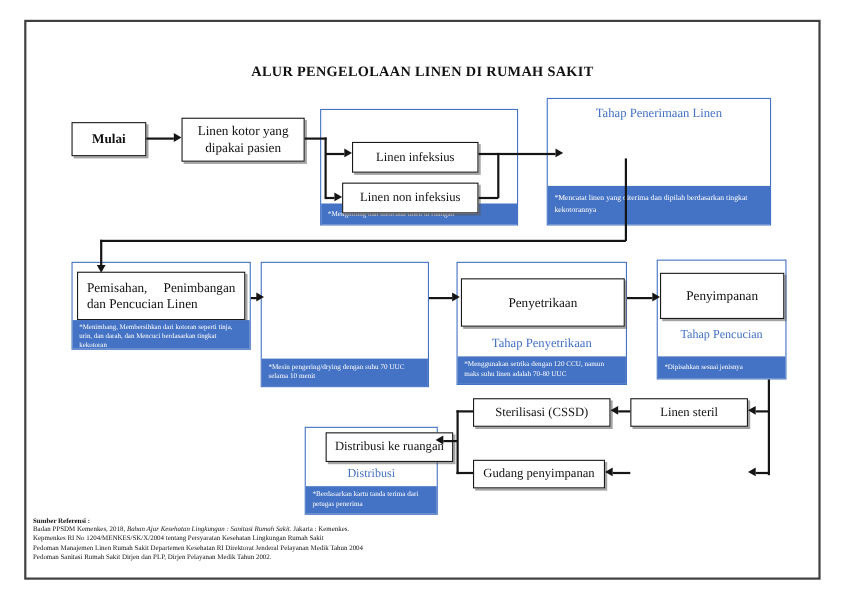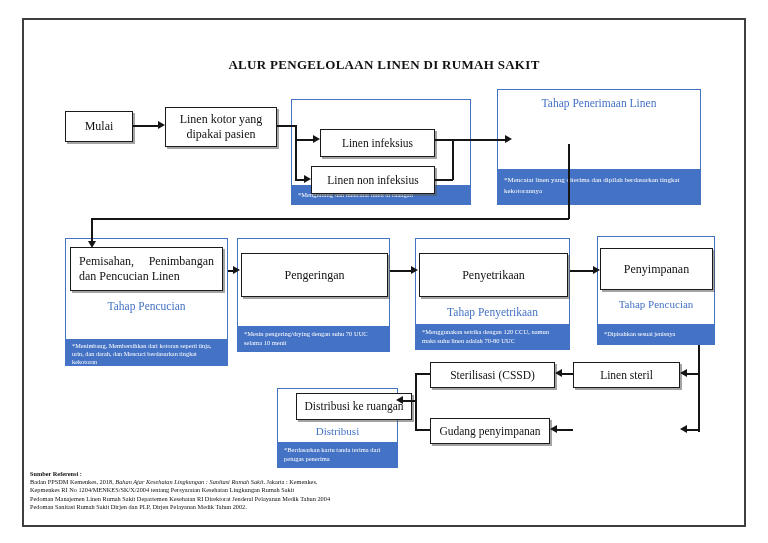--- a/index.html
+++ b/index.html
@@ -24,21 +24,21 @@
   .refs .hd{font-weight:bold;}
   .just{text-align:justify;justify-content:flex-start;}
 </style>
 </head>
 <body>
 
 <div id="canvas">
   <div class="frame"></div>
   <div class="title">ALUR PENGELOLAAN LINEN DI RUMAH SAKIT</div>
 
-  <div class="node" style="left:65px;top:111px;width:68px;height:31px;">
+  <div class="node" style="left:65px;top:111px;width:68px;height:31px;font-weight:bold;">
       <span>Mulai</span>
     </div>
   <div class="node" style="left:165px;top:107px;width:112px;height:40px;">
       <span>Linen kotor yang dipakai pasien</span>
     </div>
 
   <div class="container" style="left:291px;top:99px;width:180px;height:106px;">
     <div class="note" style="height:19px;line-height:13px;">*Menghitung dan mencatat linen di ruangan</div>
   </div>
   <div class="node" style="left:320px;top:129px;width:115px;height:28px;font-size:11.5px;">
@@ -46,32 +46,29 @@
     </div>
   <div class="node" style="left:311px;top:166px;width:124px;height:28px;font-size:11.5px;">
       <span>Linen non infeksius</span>
     </div>
 
   <div class="container" style="left:497px;top:89px;width:204px;height:116px;">
     <div class="stage-label" style="top:7px;">Tahap Penerimaan Linen</div>
     <div class="note" style="height:35px;font-size:7px;line-height:11px;padding-top:6px;">*Mencatat linen yang diterima dan dipilah berdasarkan tingkat kekotorannya</div>
   </div>
 
-  <div class="container" style="left:65px;top:238px;width:163px;height:128px;padding-left:36px;">
+  <div class="container" style="left:65px;top:238px;width:163px;height:80px;padding-left:36px;">
     <div class="node just" style="left:4px;top:8px;width:153px;height:44px;padding:2px 8px;">
         <span>Pemisahan, Penimbangan dan Pencucian Linen</span>
       </div>
     <div class="stage-label" style="top:61px;">Tahap Pencucian</div>
     <div class="note" style="height:26px;font-size:6.3px;line-height:8px;">*Menimbang, Membersihkan dari kotoran seperti tinja, urin, dan darah, dan Mencuci berdasarkan tingkat kekotoran</div>
   </div>
 
   <div class="container" style="left:237px;top:238px;width:153px;height:114px;">
-    <div class="node" style="left:3px;top:14px;width:147px;height:44px;">
-        <span>Pengeringan</span>
-      </div>
     <div class="note" style="height:25px;font-size:6.5px;line-height:9px;">*Mesin pengering/drying dengan suhu 70 UUC selama 10 menit</div>
   </div>
 
   <div class="container" style="left:415px;top:238px;width:155px;height:112px;">
     <div class="node" style="left:3px;top:14px;width:149px;height:44px;">
         <span>Penyetrikaan</span>
       </div>
     <div class="stage-label" style="top:67px;text-align:center;">Tahap Penyetrikaan</div>
     <div class="note" style="height:25px;font-size:6.5px;line-height:9px;">*Menggunakan setrika dengan 120 CCU, namun maks suhu linen adalah 70-80 UUC</div>
   </div>

